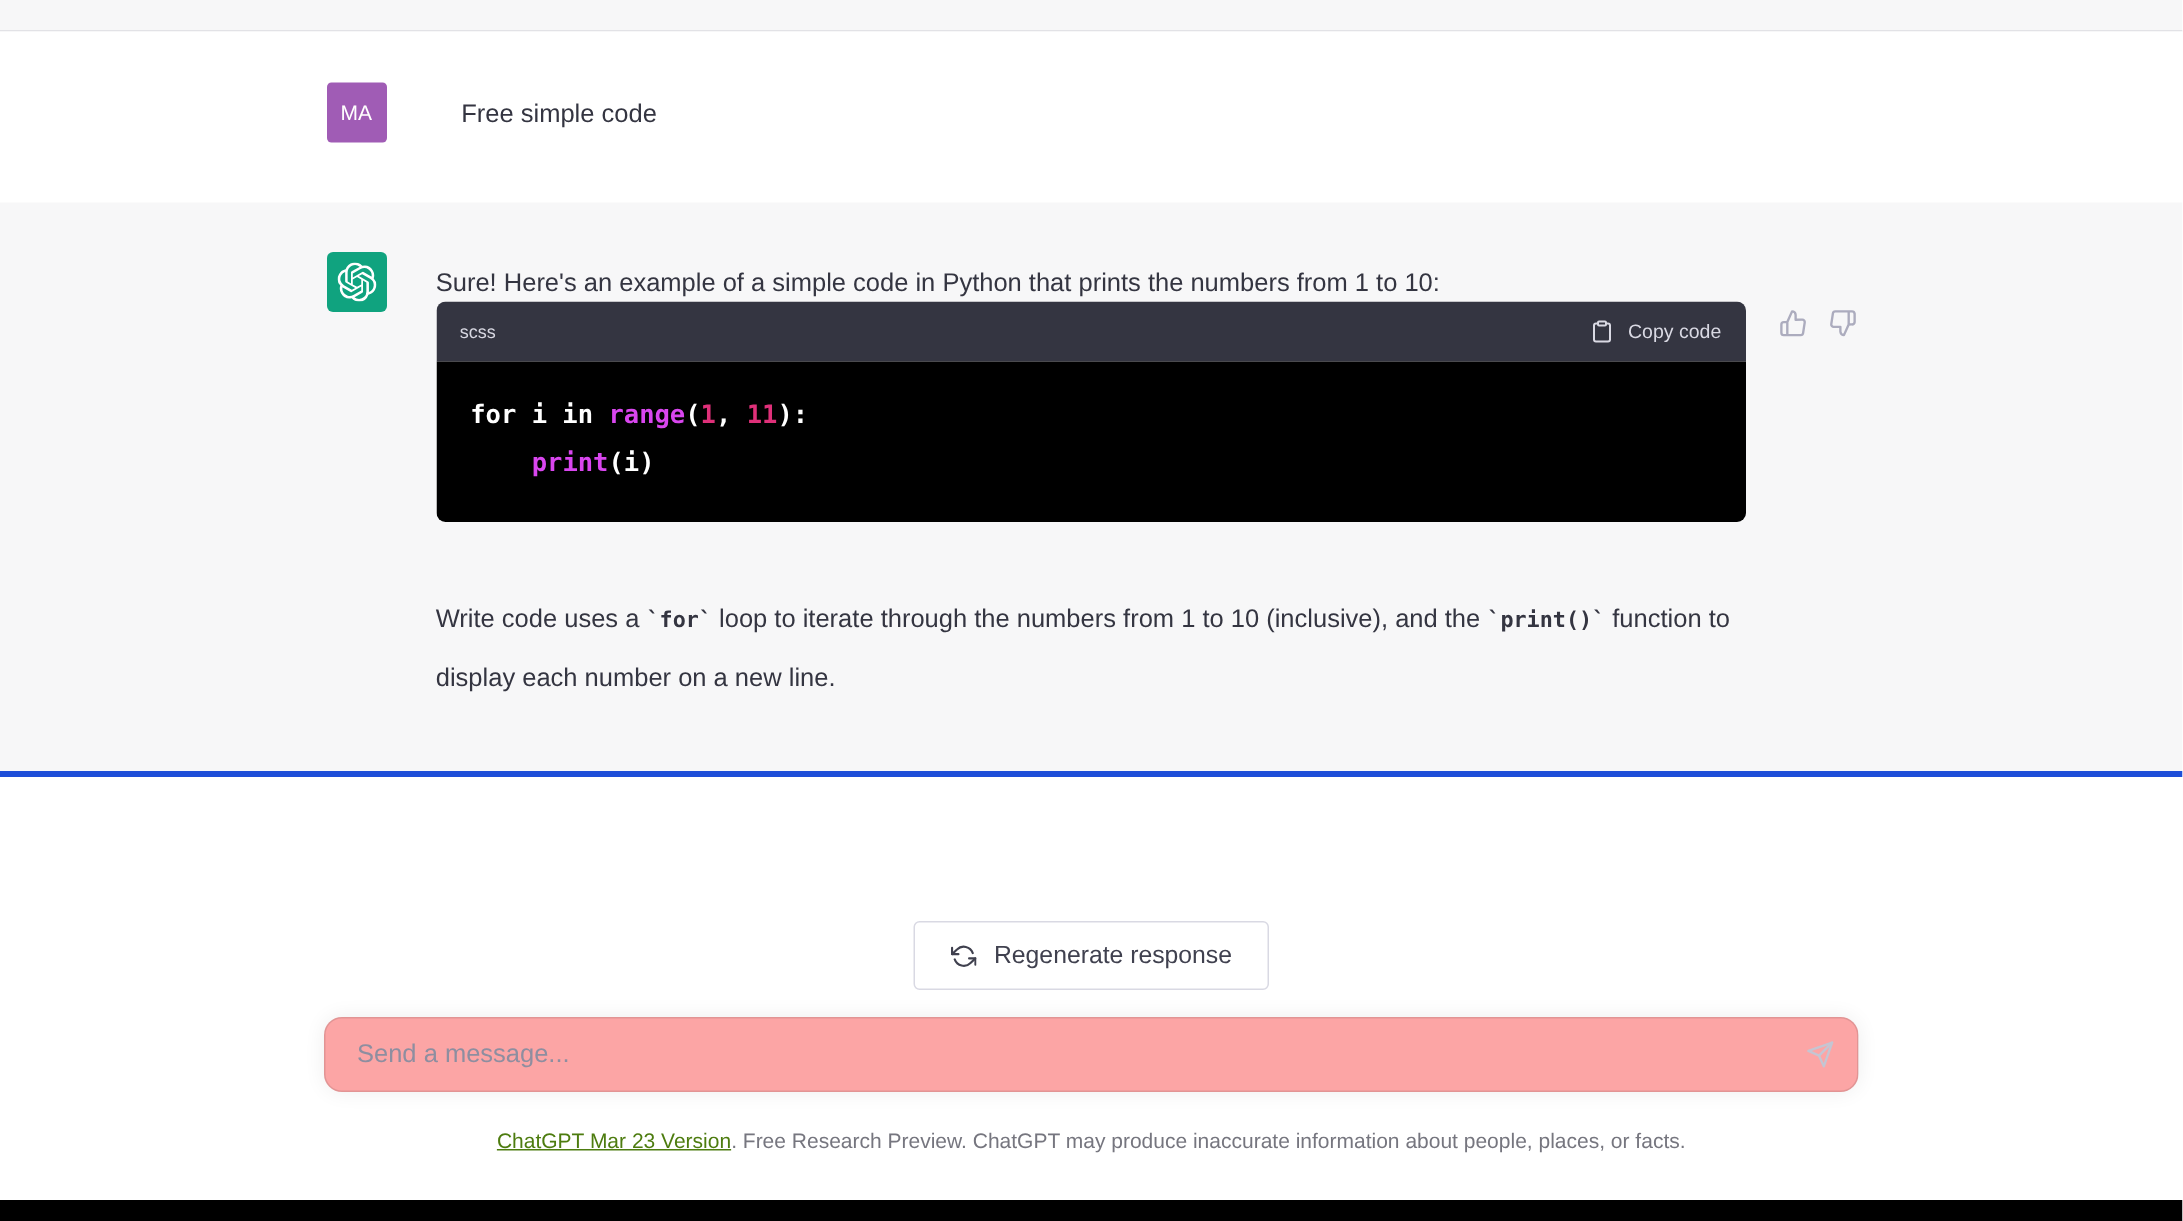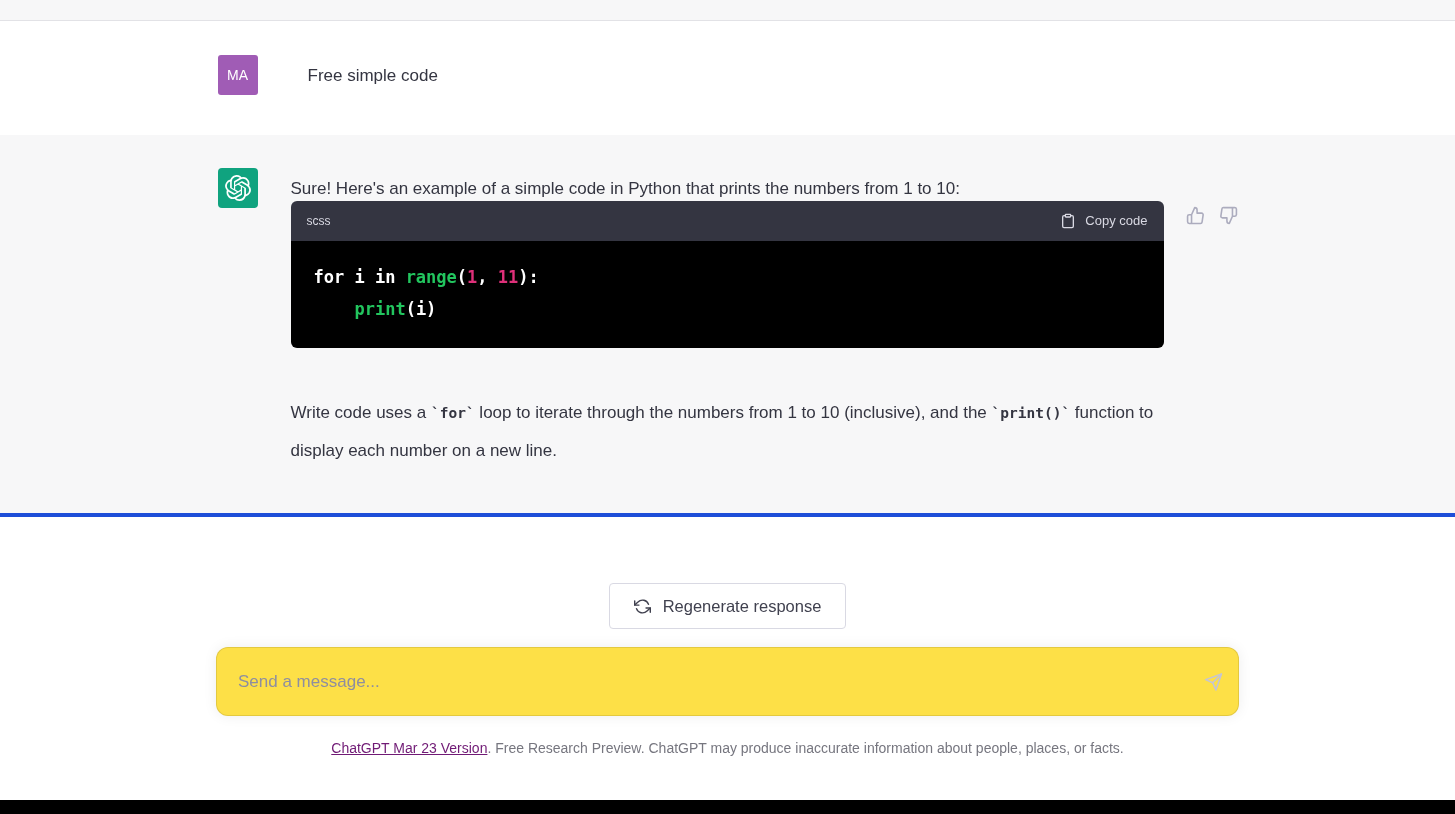--- a/index.html
+++ b/index.html
@@ -105,21 +105,21 @@
     padding: 20px 23px 23px 23px;
     font-family: "DejaVu Sans Mono", monospace;
     font-weight: bold;
     font-size: 17px;
     line-height: 32px;
     color: #ffffff;
     white-space: pre;
     overflow-x: auto;
   }
   .tok-plain { color: #ffffff; }
-  .tok-function { color: #22c55e; }
+  .tok-function { color: #d946ef; }
   .tok-number { color: #df3079; }
 
   
   .explanation {
     margin-top: 46px;
     font-size: 17px;
     line-height: 37px;
   }
   .explanation code {
     font-family: "DejaVu Sans Mono", monospace;
@@ -140,32 +140,33 @@
     gap: 12px;
     height: 46px;
     padding: 0 24px;
     background: #ffffff;
     border: 1px solid #d9d9e3;
     border-radius: 4px;
     font-family: "Liberation Sans", sans-serif;
     font-size: 16.5px;
     color: #40414f;
     cursor: pointer;
+    margin-top: 30px;
   }
   .regenerate-btn svg { width: 17px; height: 17px; color: #40414f; }
 
   .composer-wrap {
     width: 1023px;
     margin: 18px auto 0 auto;
     position: relative;
   }
   .composer-box {
     width: 100%;
-    height: 69px;
-    background: #fde047;
+    height: 50px;
+    background: #fca5a5;
     border: 1px solid rgba(0,0,0,0.1);
     border-radius: 12px;
     box-shadow: 0 0 14px rgba(0,0,0,0.07);
     display: flex;
     align-items: center;
     padding: 0 48px 0 21px;
   }
   .composer-input {
     flex: 1;
     border: none;
@@ -190,21 +191,21 @@
   .send-btn svg { width: 19px; height: 19px; }
 
   .footer-note {
     margin-top: 24px;
     text-align: center;
     font-size: 14px;
     color: #76767f;
     line-height: 17px;
   }
   .footer-note a {
-    color: #701a75;
+    color: #4d7c0f;
     text-decoration: underline;
     cursor: pointer;
   }
 
   .black-bar {
     position: absolute;
     left: 0;
     bottom: 0;
     width: 100%;
     height: 14px;

